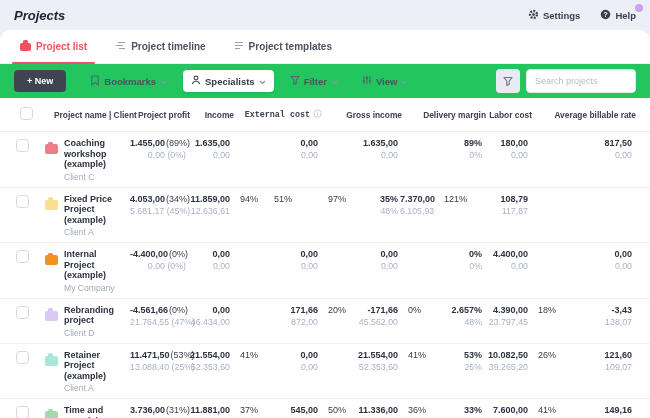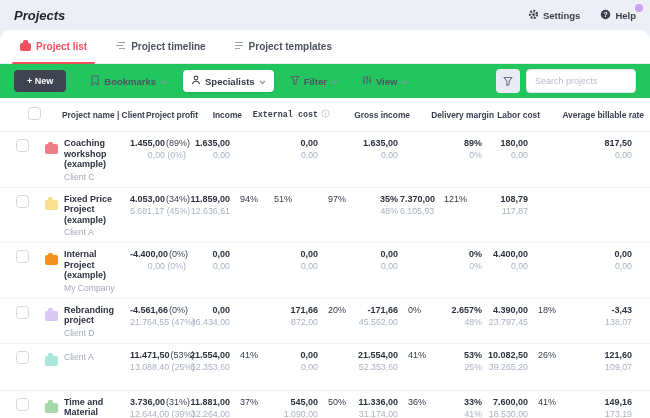--- a/index.html
+++ b/index.html
@@ -38,21 +38,21 @@
   .tool.pill { background:#fff; box-shadow:0 1px 2px rgba(25,35,60,.12); font-weight:700; color:#343a48; }
   .search-area { margin-left:auto; display:flex; gap:6px; align-items:center; }
   .funnel-btn { width:24px; height:24px; background:#e8ebf2; border:none; border-radius:4px;
                 display:flex; align-items:center; justify-content:center; cursor:pointer; }
   .search-input { width:110px; height:24px; border:1px solid #e2e5ee; border-radius:4px; font-size:9px;
                   padding:0 8px; color:#333; background:#fff; font-family:inherit; }
   .search-input::placeholder { color:#b6bdcb; }
 
   
   .grid { display:grid; grid-template-columns:40px 24px 66px 58px 44px 34px 54px 34px 46px 36px 48px 46px 34px 70px 16px; }
-  .thead { padding:9px 12px 9px; border-bottom:1px solid #eceef3; font-size:8.4px; font-weight:700; color:#3b4150;
+  .thead { padding:9px 4px 9px; border-bottom:1px solid #eceef3; font-size:8.4px; font-weight:700; color:#3b4150;
            align-items:center; background:#fff; }
   .th-r { text-align:right; padding-right:2px; white-space:nowrap; }
   .th-name { grid-column:2/4; padding-left:10px; white-space:nowrap; }
   .th-ext { grid-column:6/8; display:flex; justify-content:flex-end; align-items:center; gap:3px; padding-right:2px;font-family:Liberation Mono, monospace; }
   .th-gross { grid-column:8/10; } .th-margin { grid-column:10/12; }
   .th-labor { grid-column:12/13; } .th-rate { grid-column:13/15; }
   .c-check { padding-left:16px; }
   .cb { width:13px; height:13px; border:1.5px solid #d3d7e0; border-radius:3.5px; background:#fff; display:inline-block; }
 
   .trow { border-bottom:1px solid #f0f1f5; padding-top:6px; padding-bottom:5px; background:#fff; }
@@ -373,20 +373,21 @@
       <div><span class="mv">-3,43</span></div>
       <div class="sub">138,07</div>
     </div>
     <div></div>
   </div>
 
   <div class="trow grid">
     <div class="c-check"><span class="cb"></span></div>
     <div class="c-icon"><span class="case" style="width: 13px; height: 10px; background-color: rgb(169, 231, 219);"></span></div>
     <div class="c-name">
+      <div>Retainer Project (example)</div>
       <div class="client">Client A</div>
     </div>
     <div class="num">
       <div><span class="mv">11.471,50</span><span class="mp">(53%)</span></div>
       <div class="sub">13.088,40 (25%)</div>
     </div>
     <div class="num">
       <div><span class="mv">21.554,00</span></div>
       <div class="sub">52.353,60</div>
     </div>

